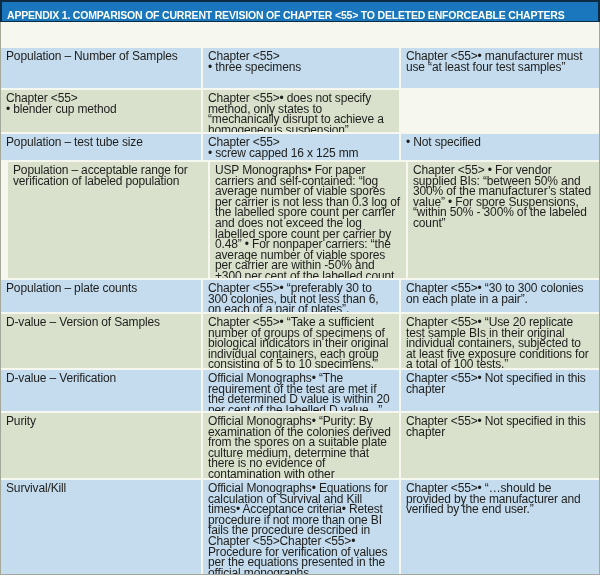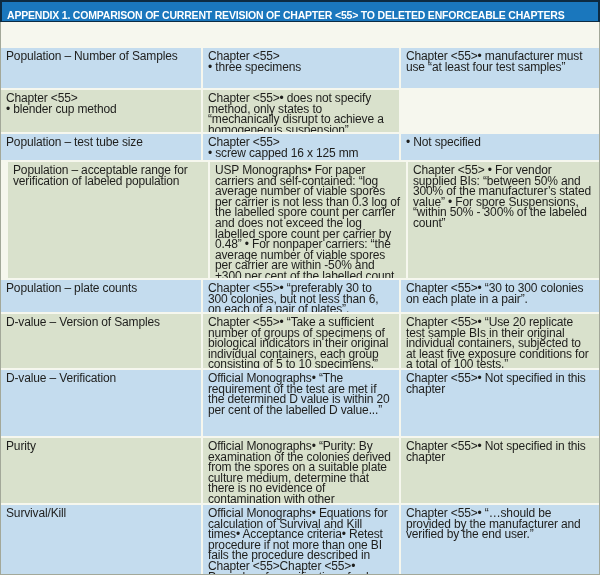--- a/index.html
+++ b/index.html
@@ -34,21 +34,21 @@
     background:var(--rowbg);box-sizing:border-box;overflow:hidden;
     padding:3px 6px 2px 5px;
     font-size:12px;line-height:10.6px;letter-spacing:-0.15px;
     color:var(--text);white-space:pre-line;word-wrap:break-word;
   }
   .header-row{height:24px;}
   .header-row .cell{--rowbg:var(--header-bg);font-weight:bold;font-size:8.7px;padding-top:5px;margin-top:44px;}
   .blue{--rowbg:var(--row-blue);}
   .green{--rowbg:var(--row-green);}
   .r1{height:40px;} .r2{height:42px;} .r3{height:26px;} .r4{height:116px;margin-left:7px;}
-  .r5{height:32px;border-radius:13px;} .r6{height:54px;} .r7{height:66px;} .r8{height:65px;}
+  .r5{height:32px;border-radius:13px;} .r6{height:54px;} .r7{height:41px;} .r8{height:65px;}
   .r9{flex:1 1 auto;margin-bottom:10px;}
 </style>
 </head>
 <body>
 
 <div class="page">
 
   <div class="title-bar">
     <span>APPENDIX 1. COMPARISON OF CURRENT REVISION OF CHAPTER &lt;55&gt; TO DELETED ENFORCEABLE CHAPTERS</span>
   </div>

